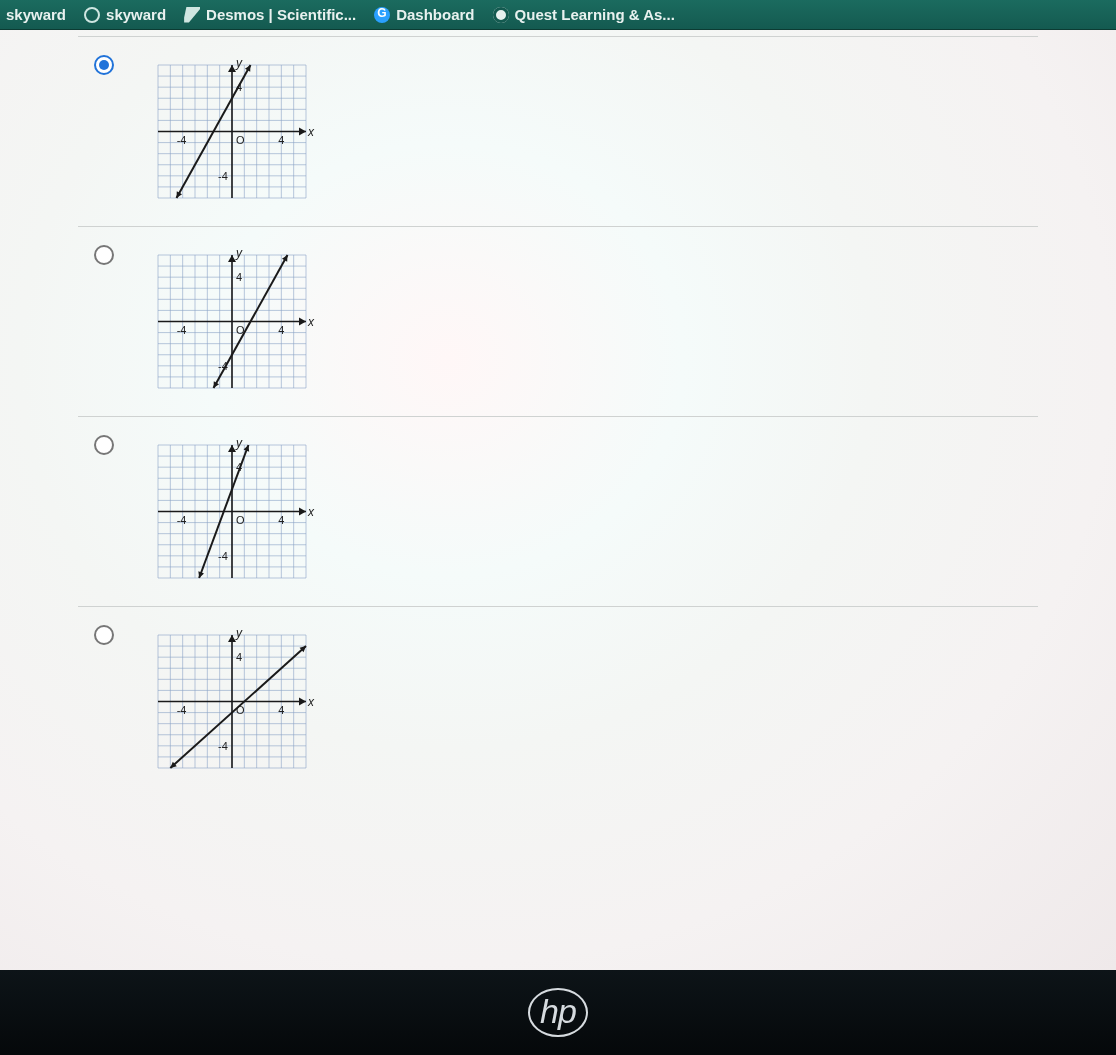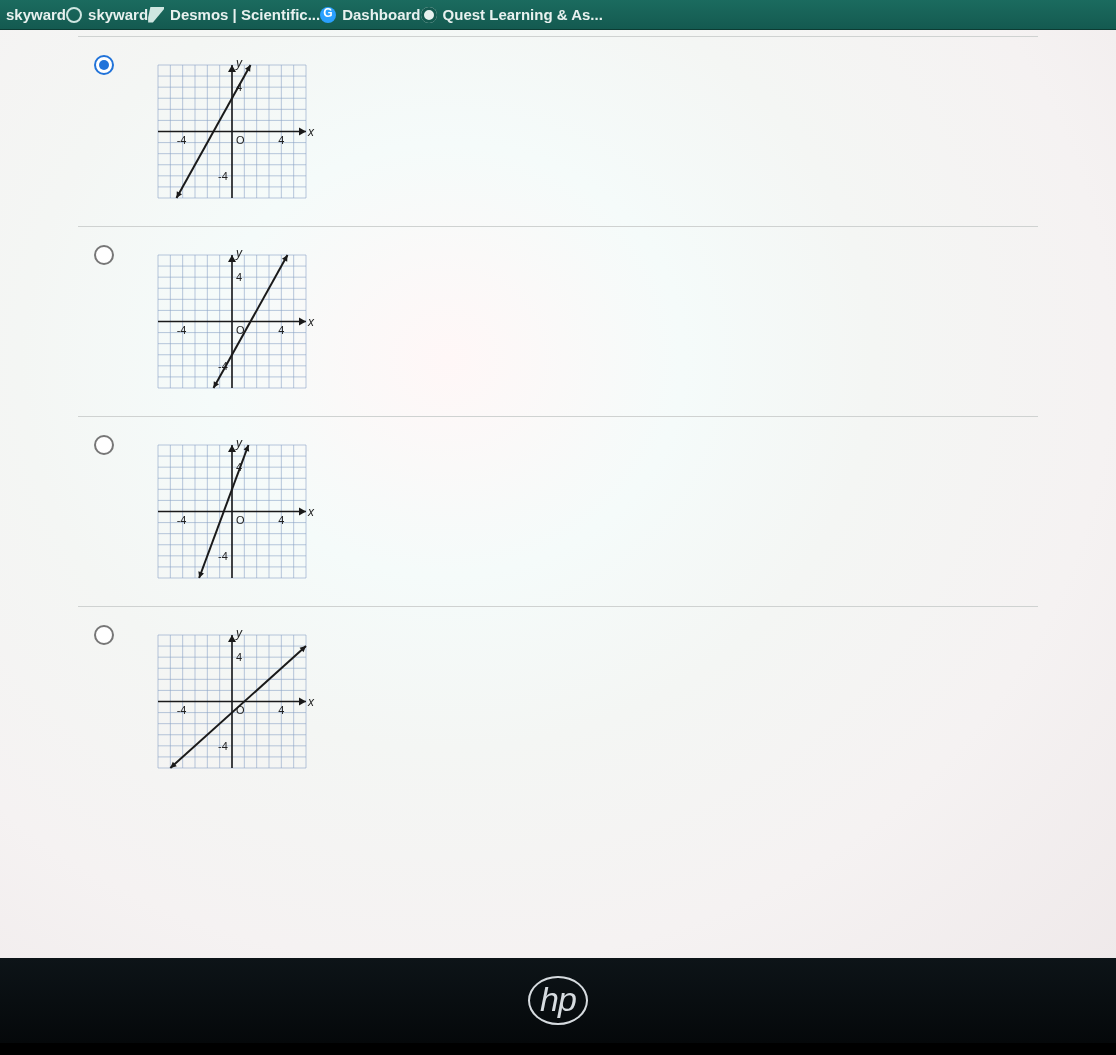--- a/index.html
+++ b/index.html
@@ -3,21 +3,21 @@
 <meta charset="utf-8">
 <style>
   * { box-sizing: border-box; margin: 0; padding: 0; }
   html, body { width: 1116px; height: 1055px; font-family: Arial, Helvetica, sans-serif; background:#000; }
   .screen { width:1116px; height:1055px; position:relative; background:#000; overflow:hidden; }
 
   
   .tabbar {
     width:100%; height:30px;
     background: linear-gradient(#1b6b5f,#145a50);
-    display:flex; align-items:center; 
+    display:flex; align-items:center; gap:18px;
     color:#e8f1ef; font-size:15px; font-weight:600; padding:0 6px;
     border-bottom:1px solid #0c3b33;
   }
   .tabitem { display:flex; align-items:center; gap:6px; cursor:pointer; }
   .tabicon { width:16px; height:16px; display:inline-block; }
   .tabicon.ring { border:2px solid #cfe6e1; border-radius:50%; background:transparent; }
   .tabicon.calc { background:#cfe6e1; clip-path: polygon(15% 0,100% 0,100% 15%,30% 100%,0 100%,0 70%); }
   .tabicon.g { background:#2aa0ff; border-radius:50%; position:relative; }
   .tabicon.g::after{content:"G";position:absolute;left:3px;top:-1px;font-size:12px;color:#fff;font-weight:700;}
   .tabicon.gear { background:#e8f1ef; border-radius:50%; box-shadow:inset 0 0 0 3px #145a50; }
@@ -68,21 +68,21 @@
   .gridline{ stroke:#8aa3c6; stroke-width:0.6; }
   .axis{ stroke:#1a1a1a; stroke-width:1.6; }
   .arrow{ fill:#1a1a1a; }
   .plotline{ stroke:#1a1a1a; stroke-width:2; }
   .tick-label{ font-size:11px; fill:#222; font-family:Arial; }
   .axis-label{ font-size:12px; fill:#222; font-style:italic; }
   .origin-label{ font-size:11px; fill:#222; }
 
   
   .taskbar{
-    position:absolute; bottom:12px; left:0; width:100%; height:85px;
+    position:absolute; bottom:0; left:0; width:100%; height:85px;
     background: linear-gradient(#0d1418,#05080a);
     display:flex; align-items:center; justify-content:center;
   }
   .hp-logo{ font-family: Arial; font-size:34px; font-style:italic; color:#d6dbdf; font-weight:300; letter-spacing:-1px;}
   .hp-logo .ring2{ display:inline-block; border:2px solid #d6dbdf; border-radius:50%; padding:2px 10px 4px 10px;}
 </style>
 </head>
 <body>
 
 <div class="screen">

